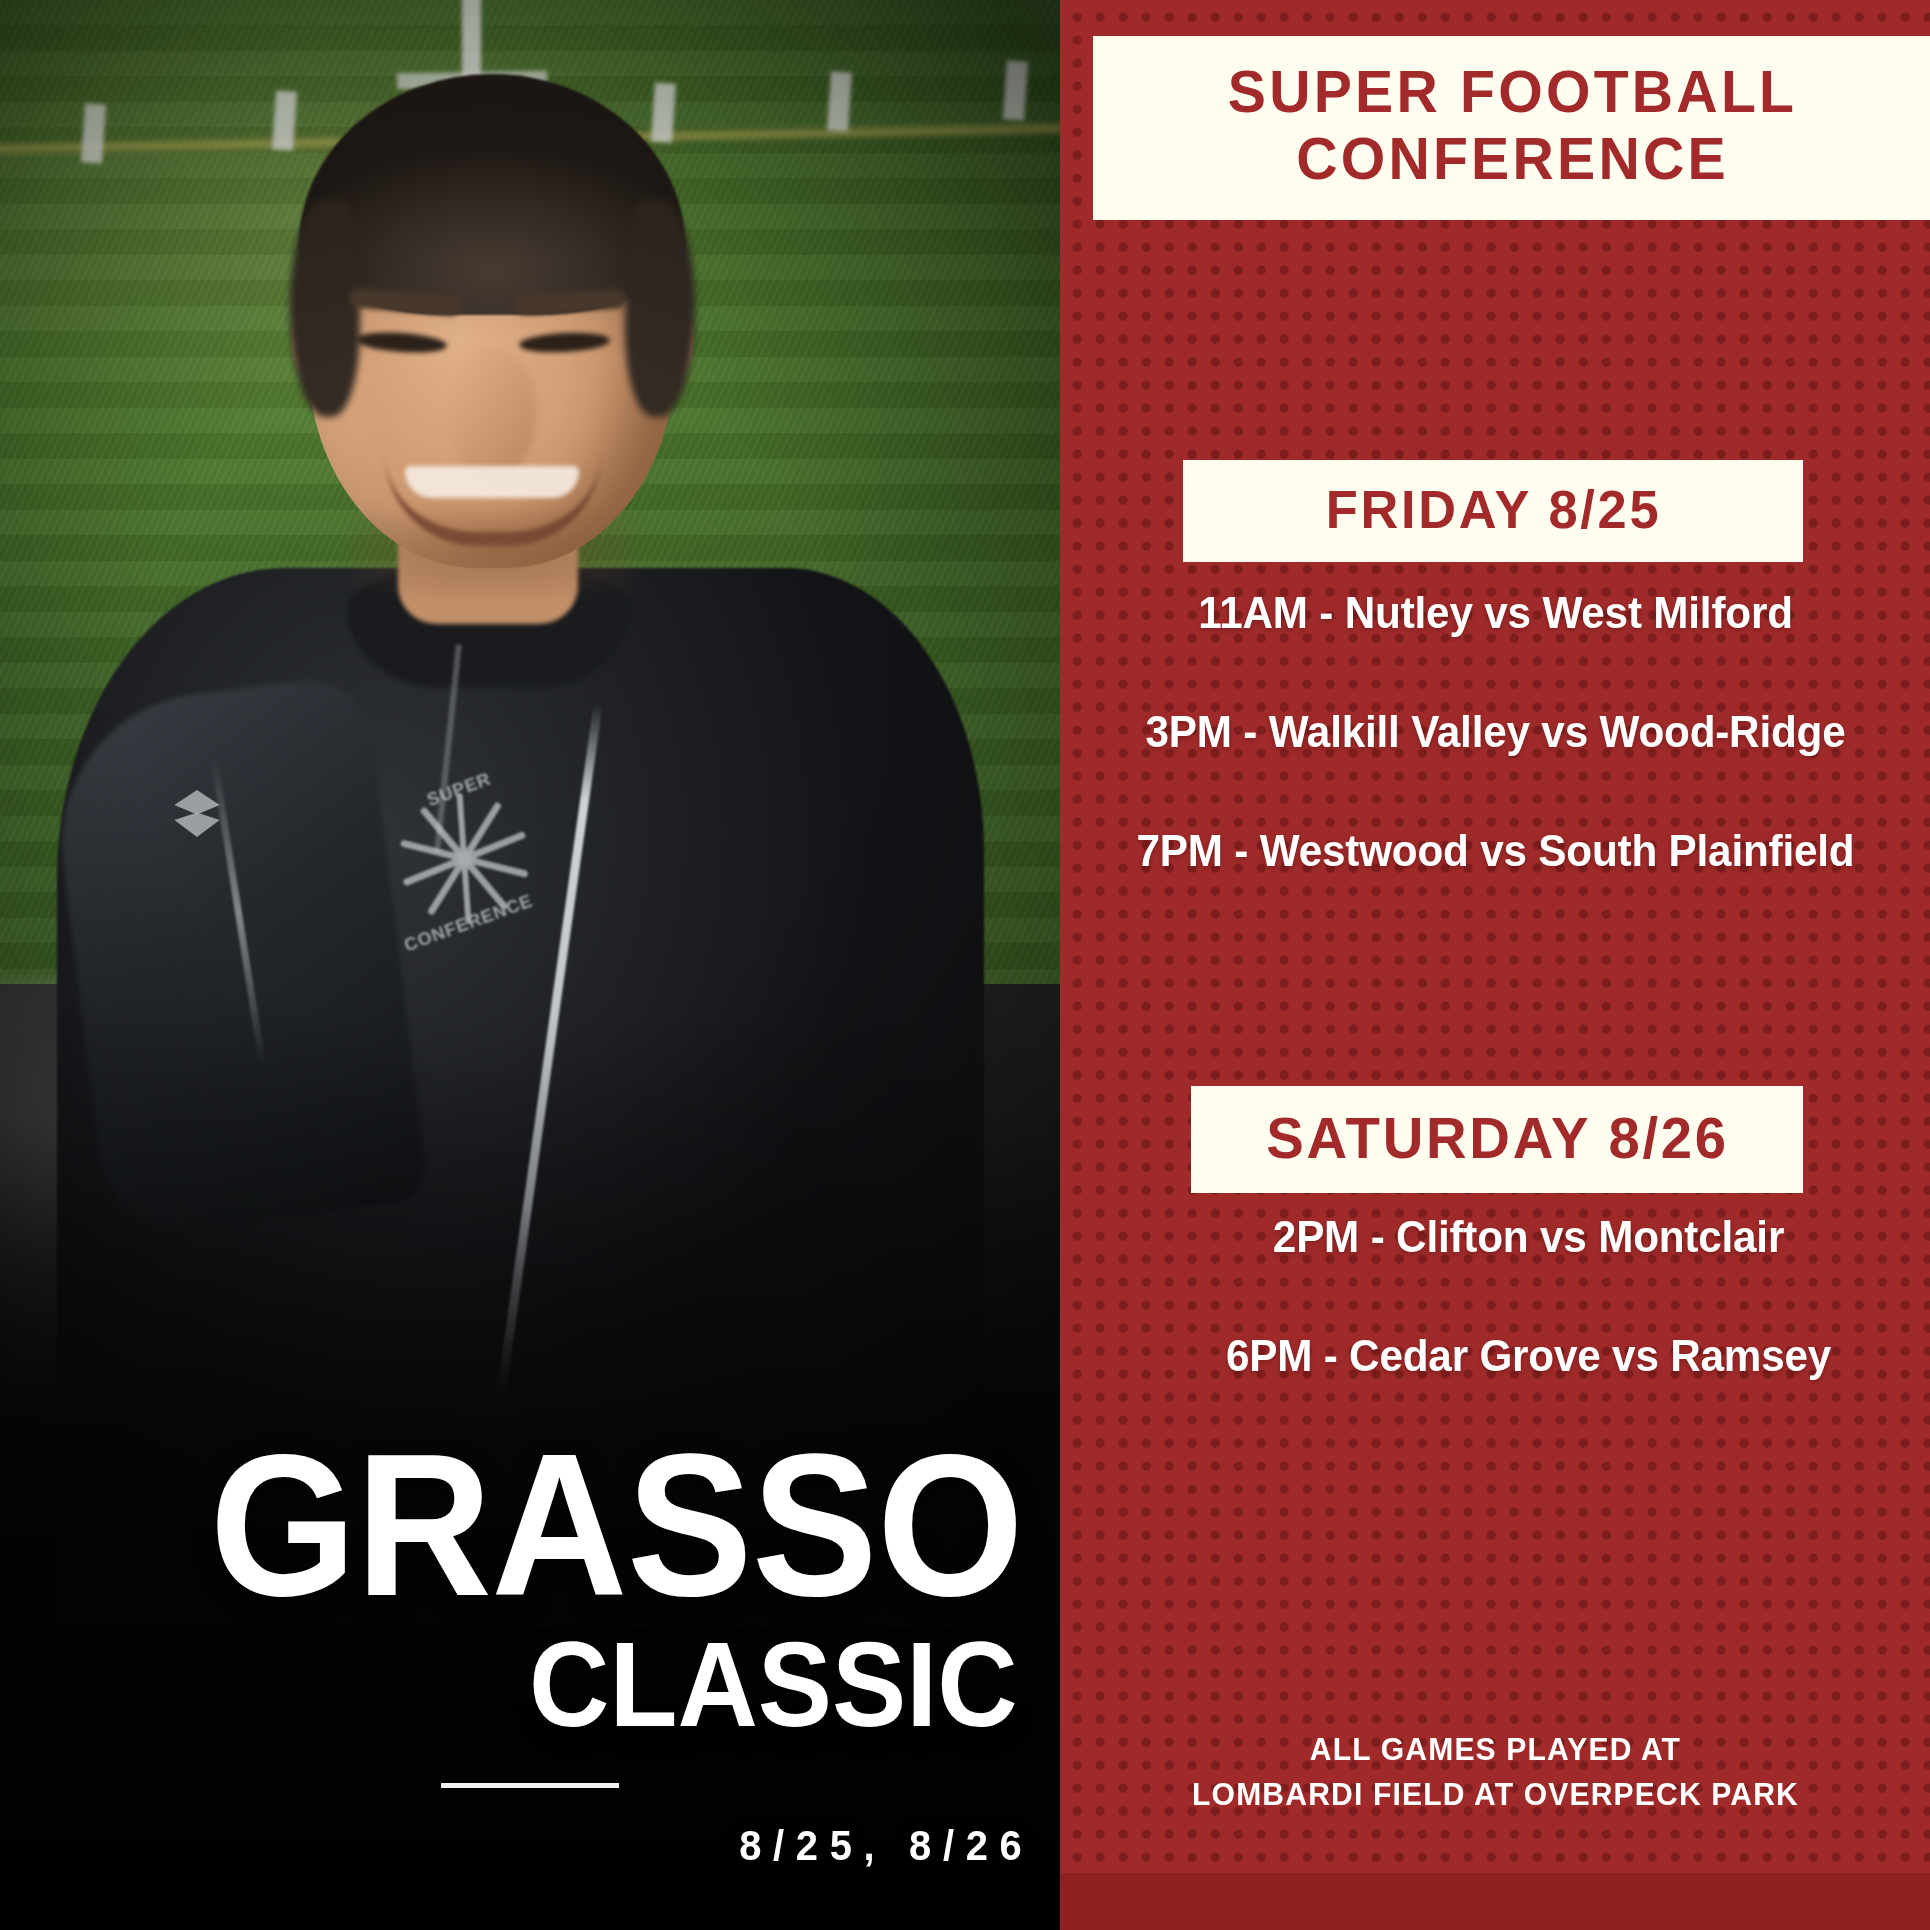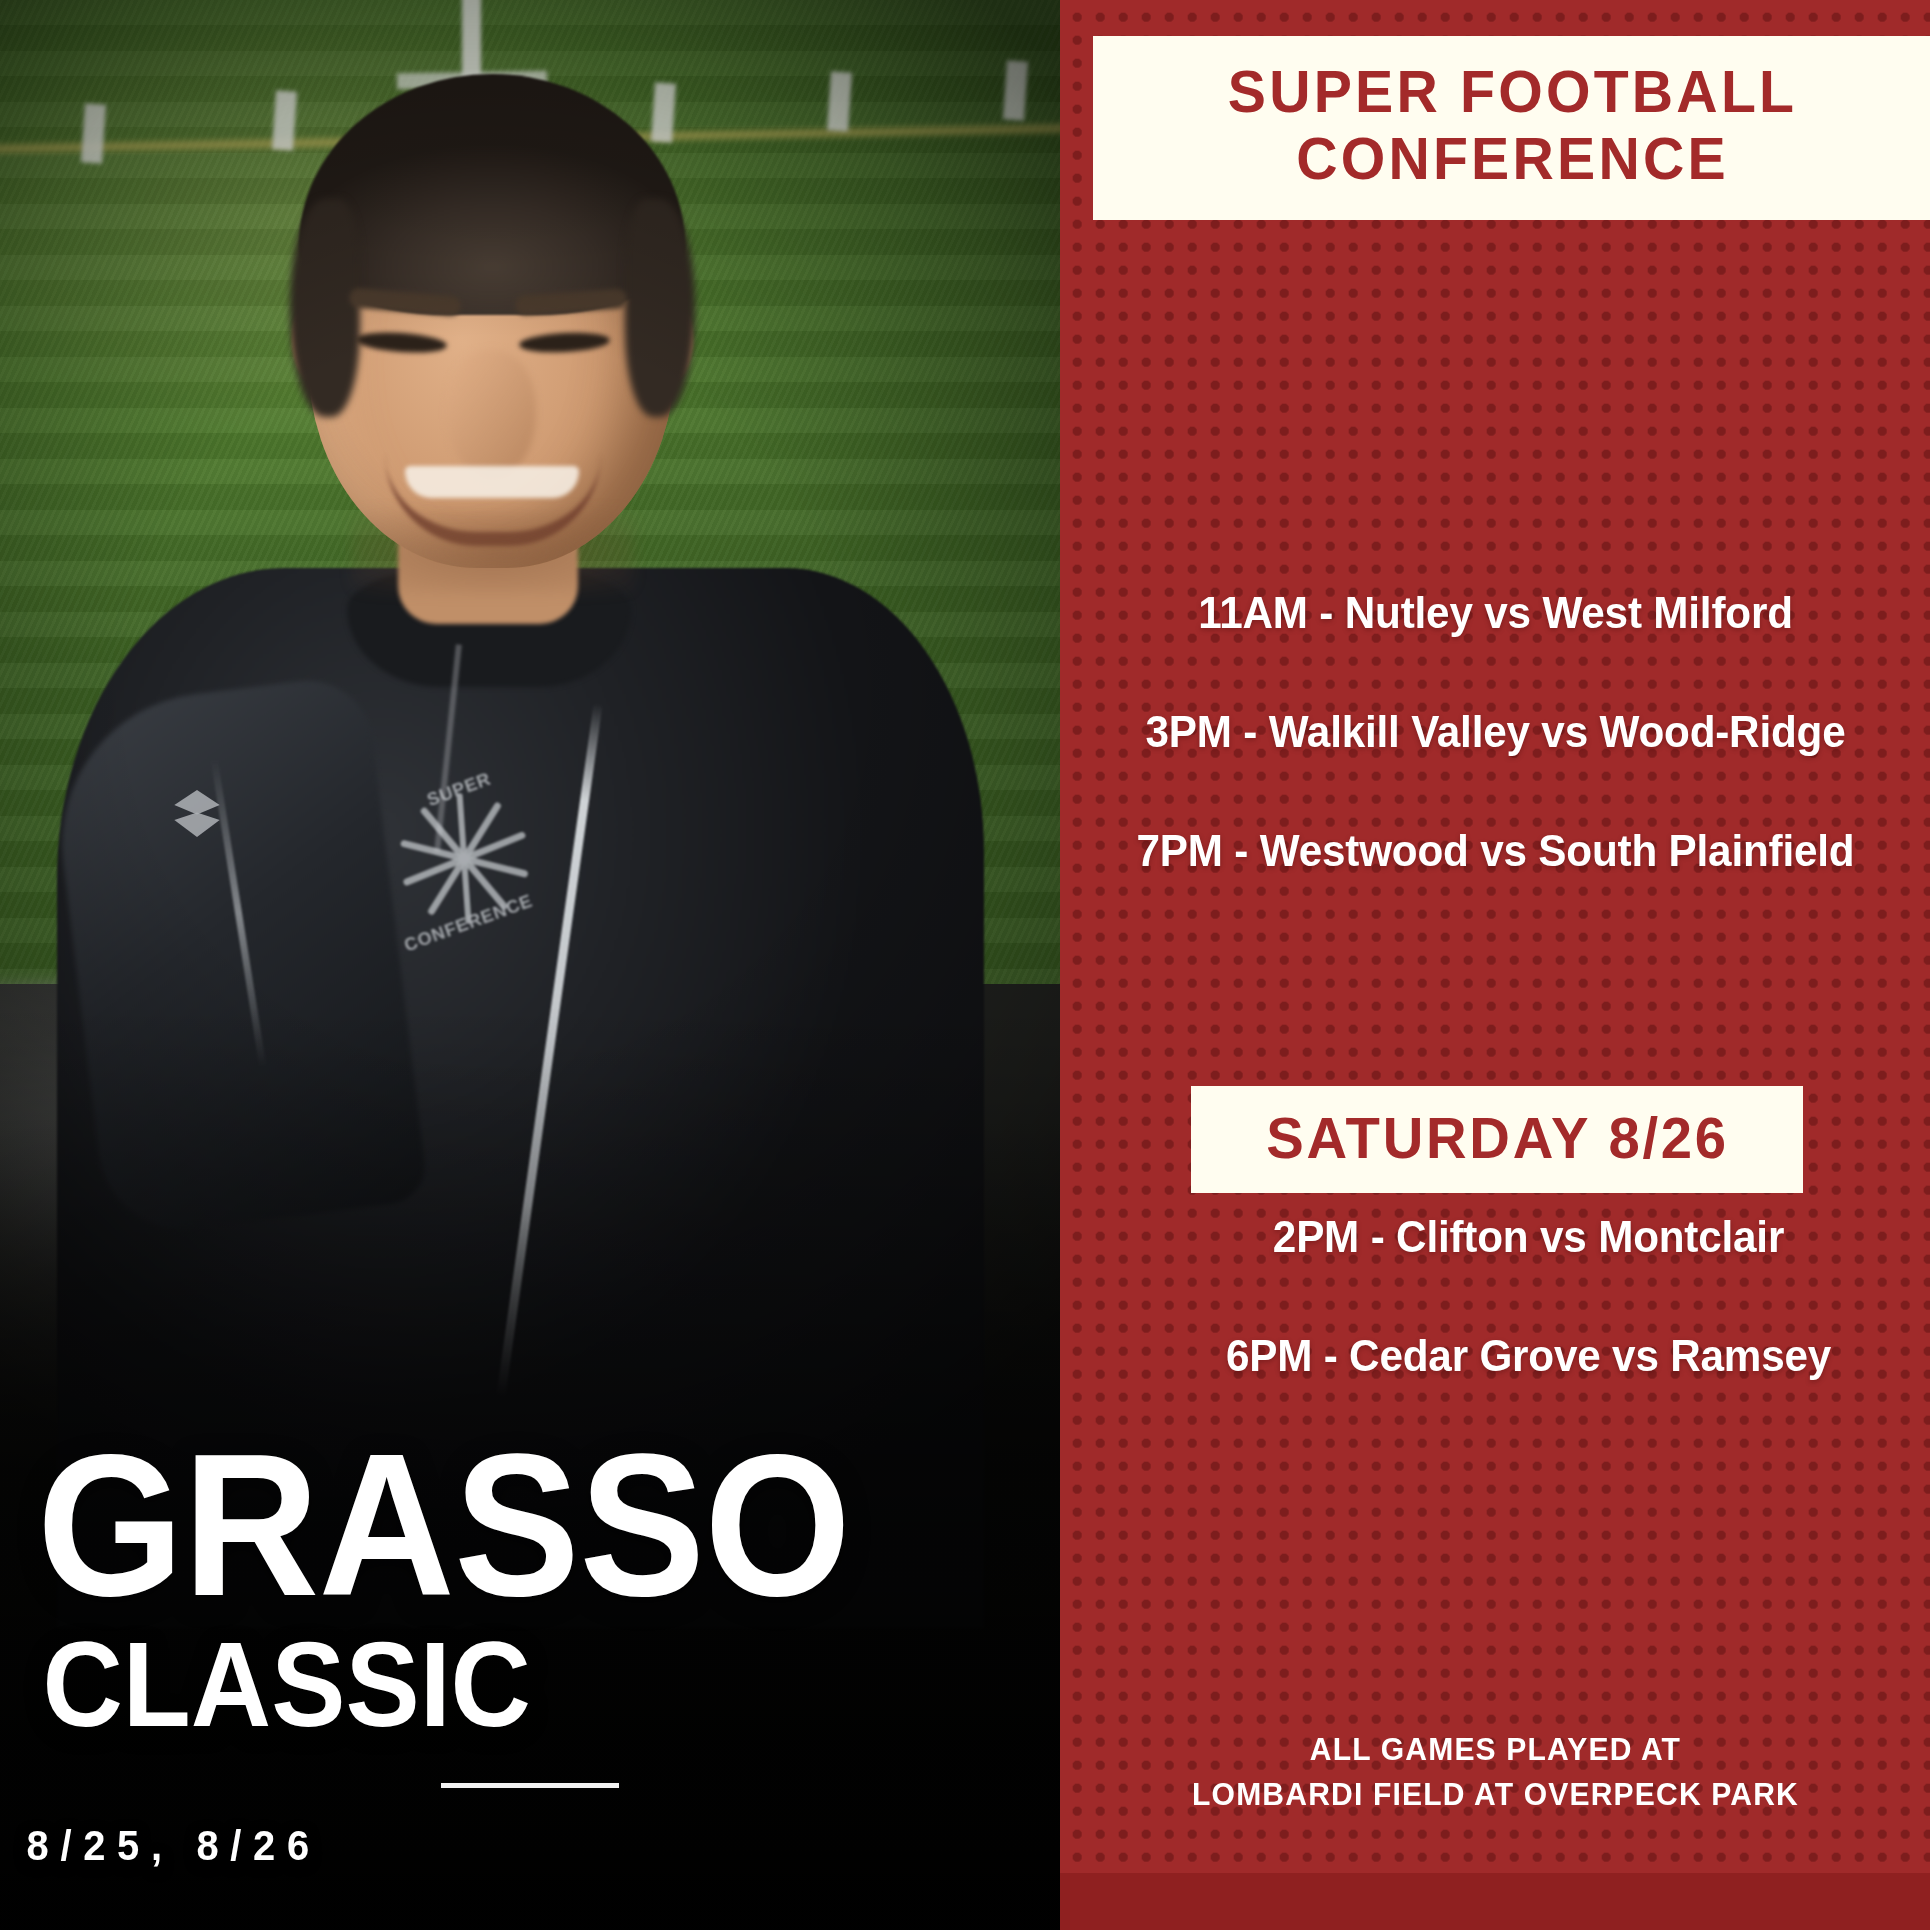--- a/index.html
+++ b/index.html
@@ -317,21 +317,21 @@
       radial-gradient(ellipse 852px 852px at 46% 36%, rgba(0,0,0,0) 42%, rgba(0,0,0,0.30) 78%, rgba(0,0,0,0.55) 100%),
       linear-gradient(to bottom, rgba(0,0,0,0) 52%, rgba(0,0,0,0.55) 80%, rgba(0,0,0,0.86) 100%);
     pointer-events: none;
   }
 
   
   #title-block {
     position: absolute;
     left: 0; bottom: 61px;
     width: 1060px;
-    text-align: left;
+    text-align: right;
     z-index: 6;
   }
   #grasso {
     font-family: "Liberation Sans Narrow", "Liberation Sans", sans-serif;
     font-weight: bold;
     font-size: 203px;
     line-height: 0.88;
     letter-spacing: -0.9px;
     color: #ffffff;
     transform: scaleX(0.93);
@@ -532,20 +532,23 @@
     </div>
   </div>
 
   <div id="schedule-panel">
 
     <div id="conf-banner" class="cream-banner">
       <span class="ln">SUPER FOOTBALL</span>
       <span class="ln">CONFERENCE</span>
     </div>
 
+    <div id="friday-banner" class="cream-banner">
+      <span class="ln">FRIDAY 8/25</span>
+    </div>
 
     <div id="friday-games" class="game-list">
       <div class="game-row">11AM - Nutley vs West Milford</div>
       <div class="game-row">3PM - Walkill Valley vs Wood-Ridge</div>
       <div class="game-row">7PM - Westwood vs South Plainfield</div>
     </div>
 
     <div id="saturday-banner" class="cream-banner">
       <span class="ln">SATURDAY 8/26</span>
     </div>

